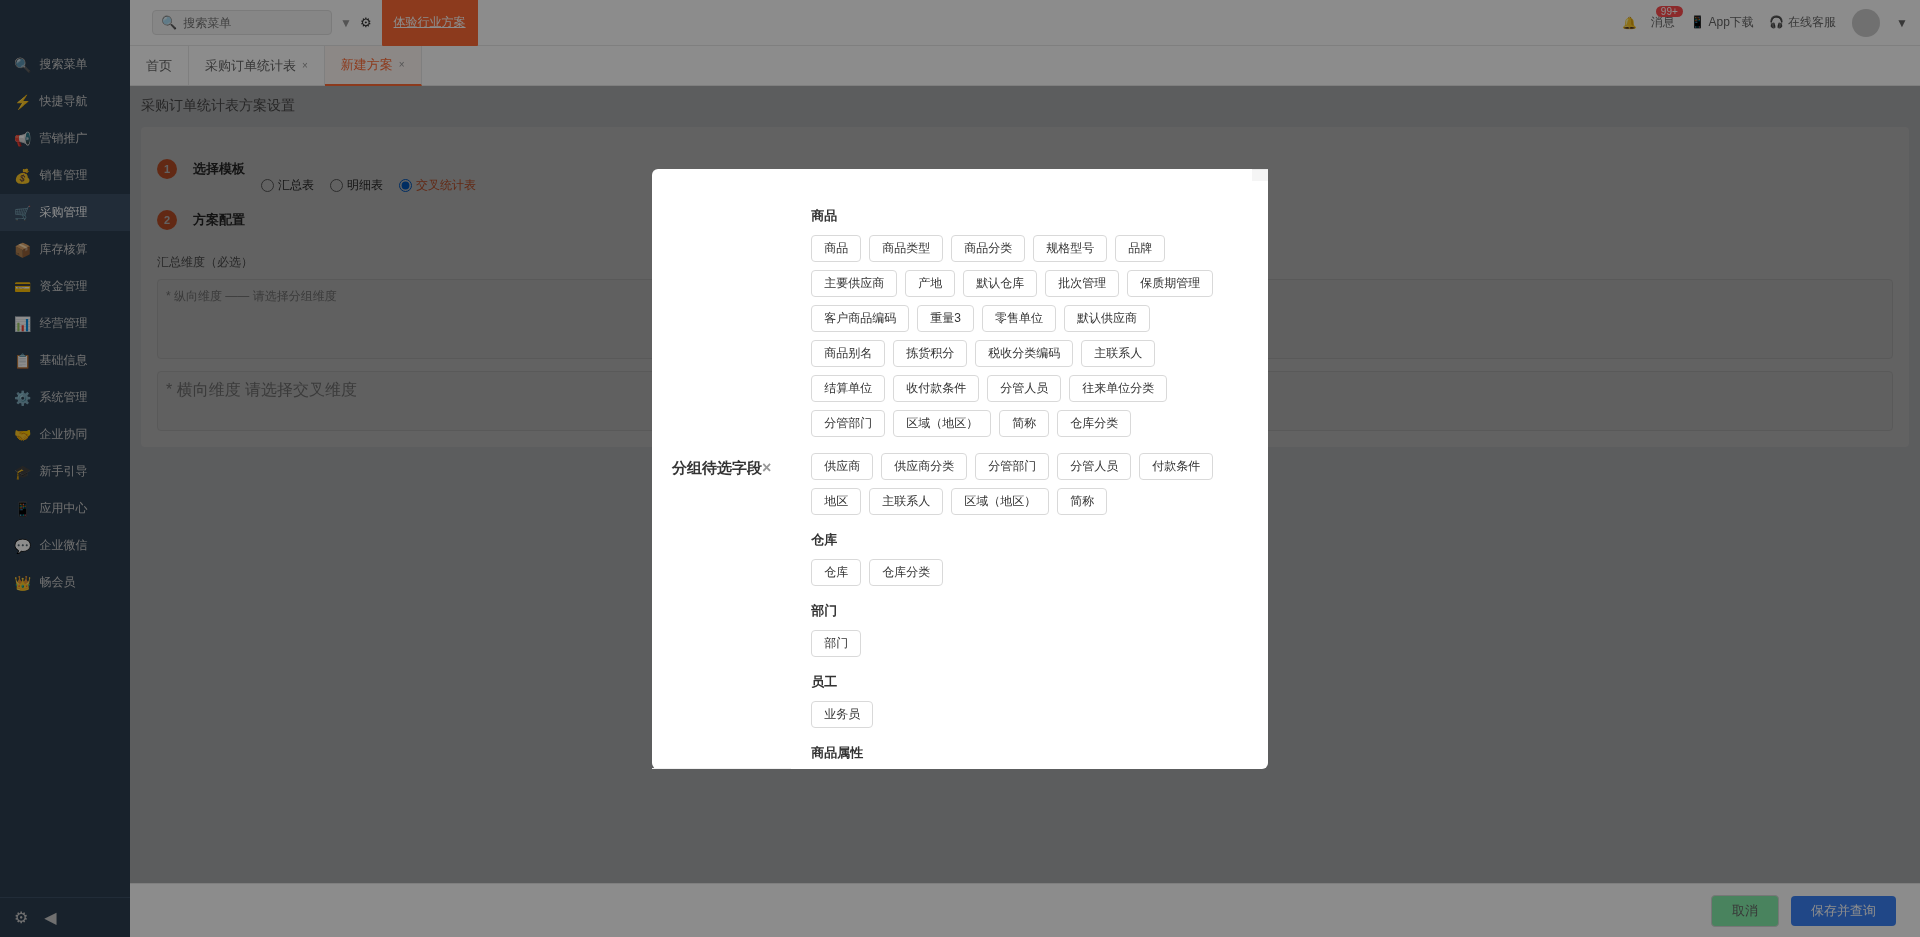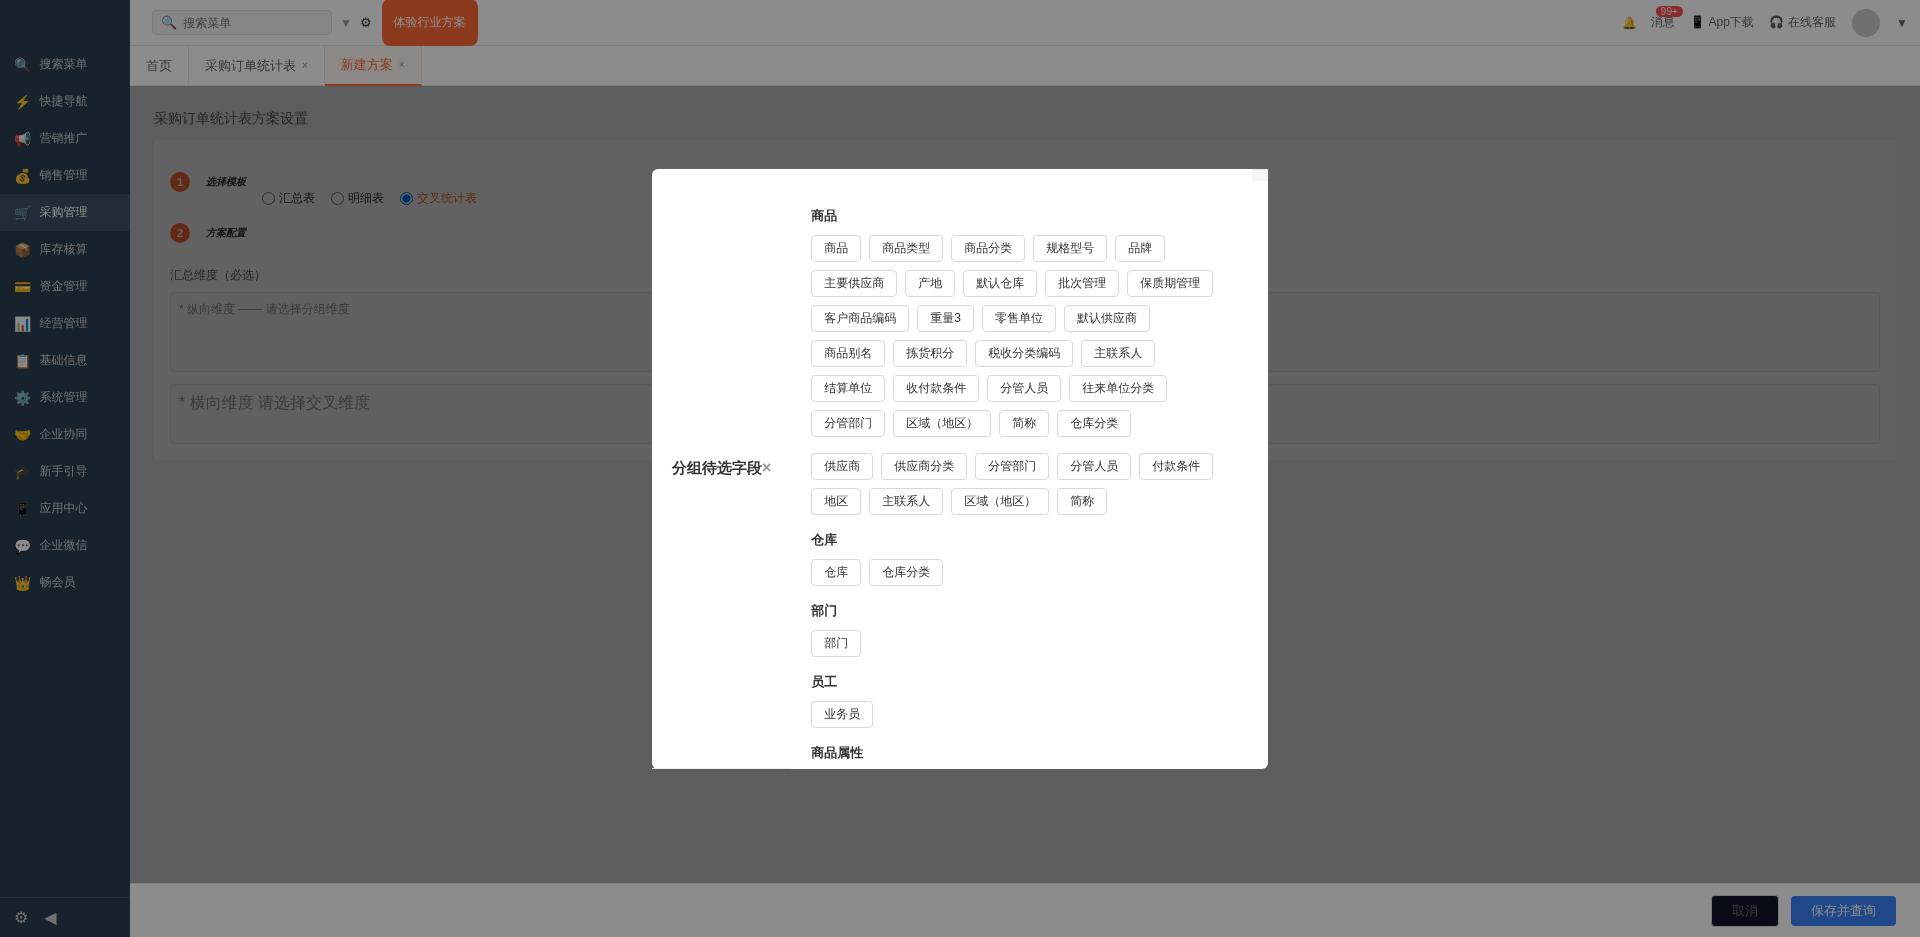--- a/index.html
+++ b/index.html
@@ -53,24 +53,25 @@
       outline: none;
       font-size: 12px;
       color: #999;
       width: 120px;
     }
     .experience-btn {
       margin-left: 10px;
       background: #ff6b35;
       color: white;
       border: none;
-      border-radius: 8px;
+      border-radius: 1px;
       padding: 15px 12px;
       font-size: 12px;
       cursor: pointer;
+      text-decoration: underline;
     }
     .top-right {
       margin-left: auto;
       display: flex;
       align-items: center;
       gap: 16px;
       font-size: 12px;
       color: #666;
     }
     .notification-badge {
@@ -143,21 +144,21 @@
       cursor: pointer;
       gap: 8px;
     }
     .sidebar-item:hover, .sidebar-item.active { background: #3d5166; color: #fff; }
     .sidebar-icon { font-size: 14px; }
 
     
     .main-content {
       margin-top: 86px;
       margin-left: 130px;
-      padding: 24px;
+      padding: 11px;
       height: calc(100vh - 86px);
       overflow: auto;
       background: #f0f2f5;
     }
     .page-title { font-size: 14px; color: #666; margin-bottom: 12px; }
 
     
     .form-container {
       background: #fff;
       border-radius: 4px;
@@ -175,21 +176,21 @@
       border-radius: 50%;
       width: 20px;
       height: 20px;
       display: flex;
       align-items: center;
       justify-content: center;
       font-size: 11px;
       font-weight: bold;
       flex-shrink: 0;
     }
-    .step-label { font-size: 10px; font-weight: bold; color: #333; font-style: italic; }
+    .step-label { font-size: 13px; font-weight: bold; color: #333; }
     .radio-group { display: flex; gap: 16px; font-size: 12px; margin-top: 34px; }
     .radio-item { display: flex; align-items: center; gap: 4px; cursor: pointer; }
     .radio-active { color: #ff6b35; }
 
     
     .bottom-bar {
       position: fixed;
       bottom: 0; left: 130px; right: 0;
       height: 54px;
       background: #fff;
@@ -197,21 +198,21 @@
       display: flex;
       align-items: center;
       justify-content: flex-end;
       padding: 0 24px;
       gap: 12px;
       z-index: 99;
     }
     .btn-cancel {
       padding: 6px 20px;
       border: 1px solid #d9d9d9;
-      background: #0f172a;
+      background: #86efac;
       border-radius: 4px;
       color: #666;
       cursor: pointer;
       font-size: 13px;
     }
     .btn-save {
       padding: 6px 20px;
       border: none;
       background: #3b82f6;
       border-radius: 4px;

